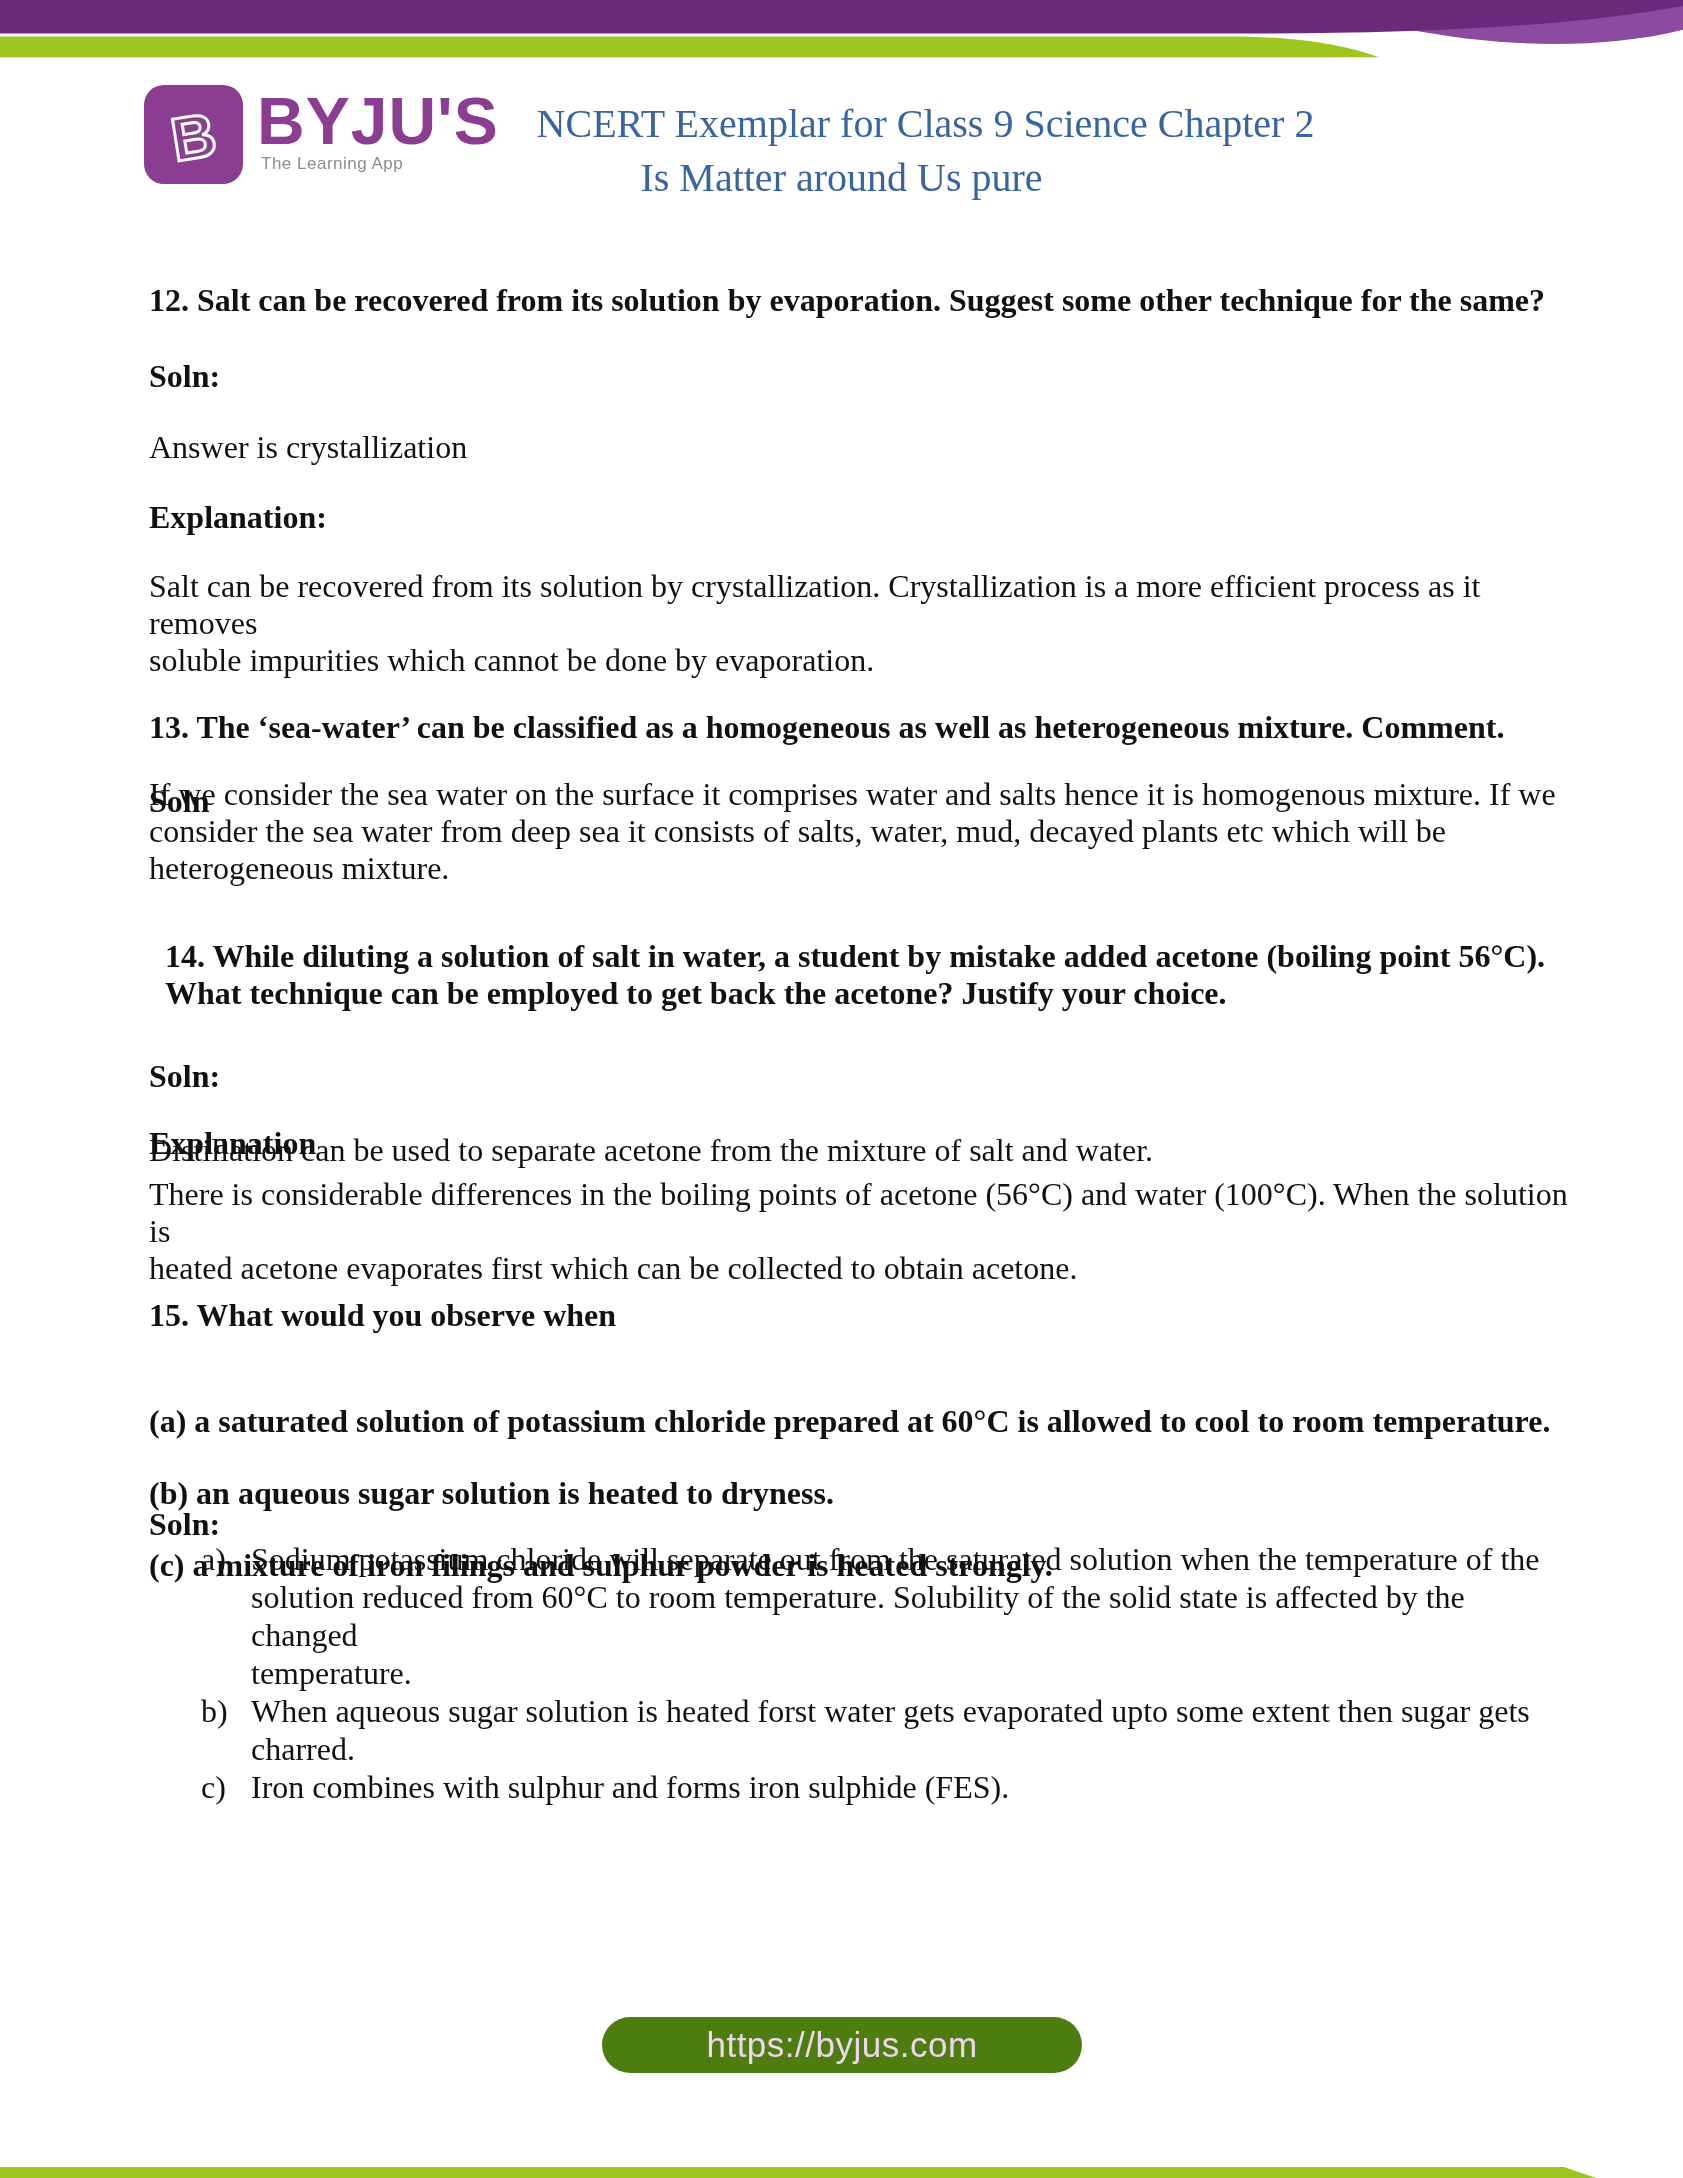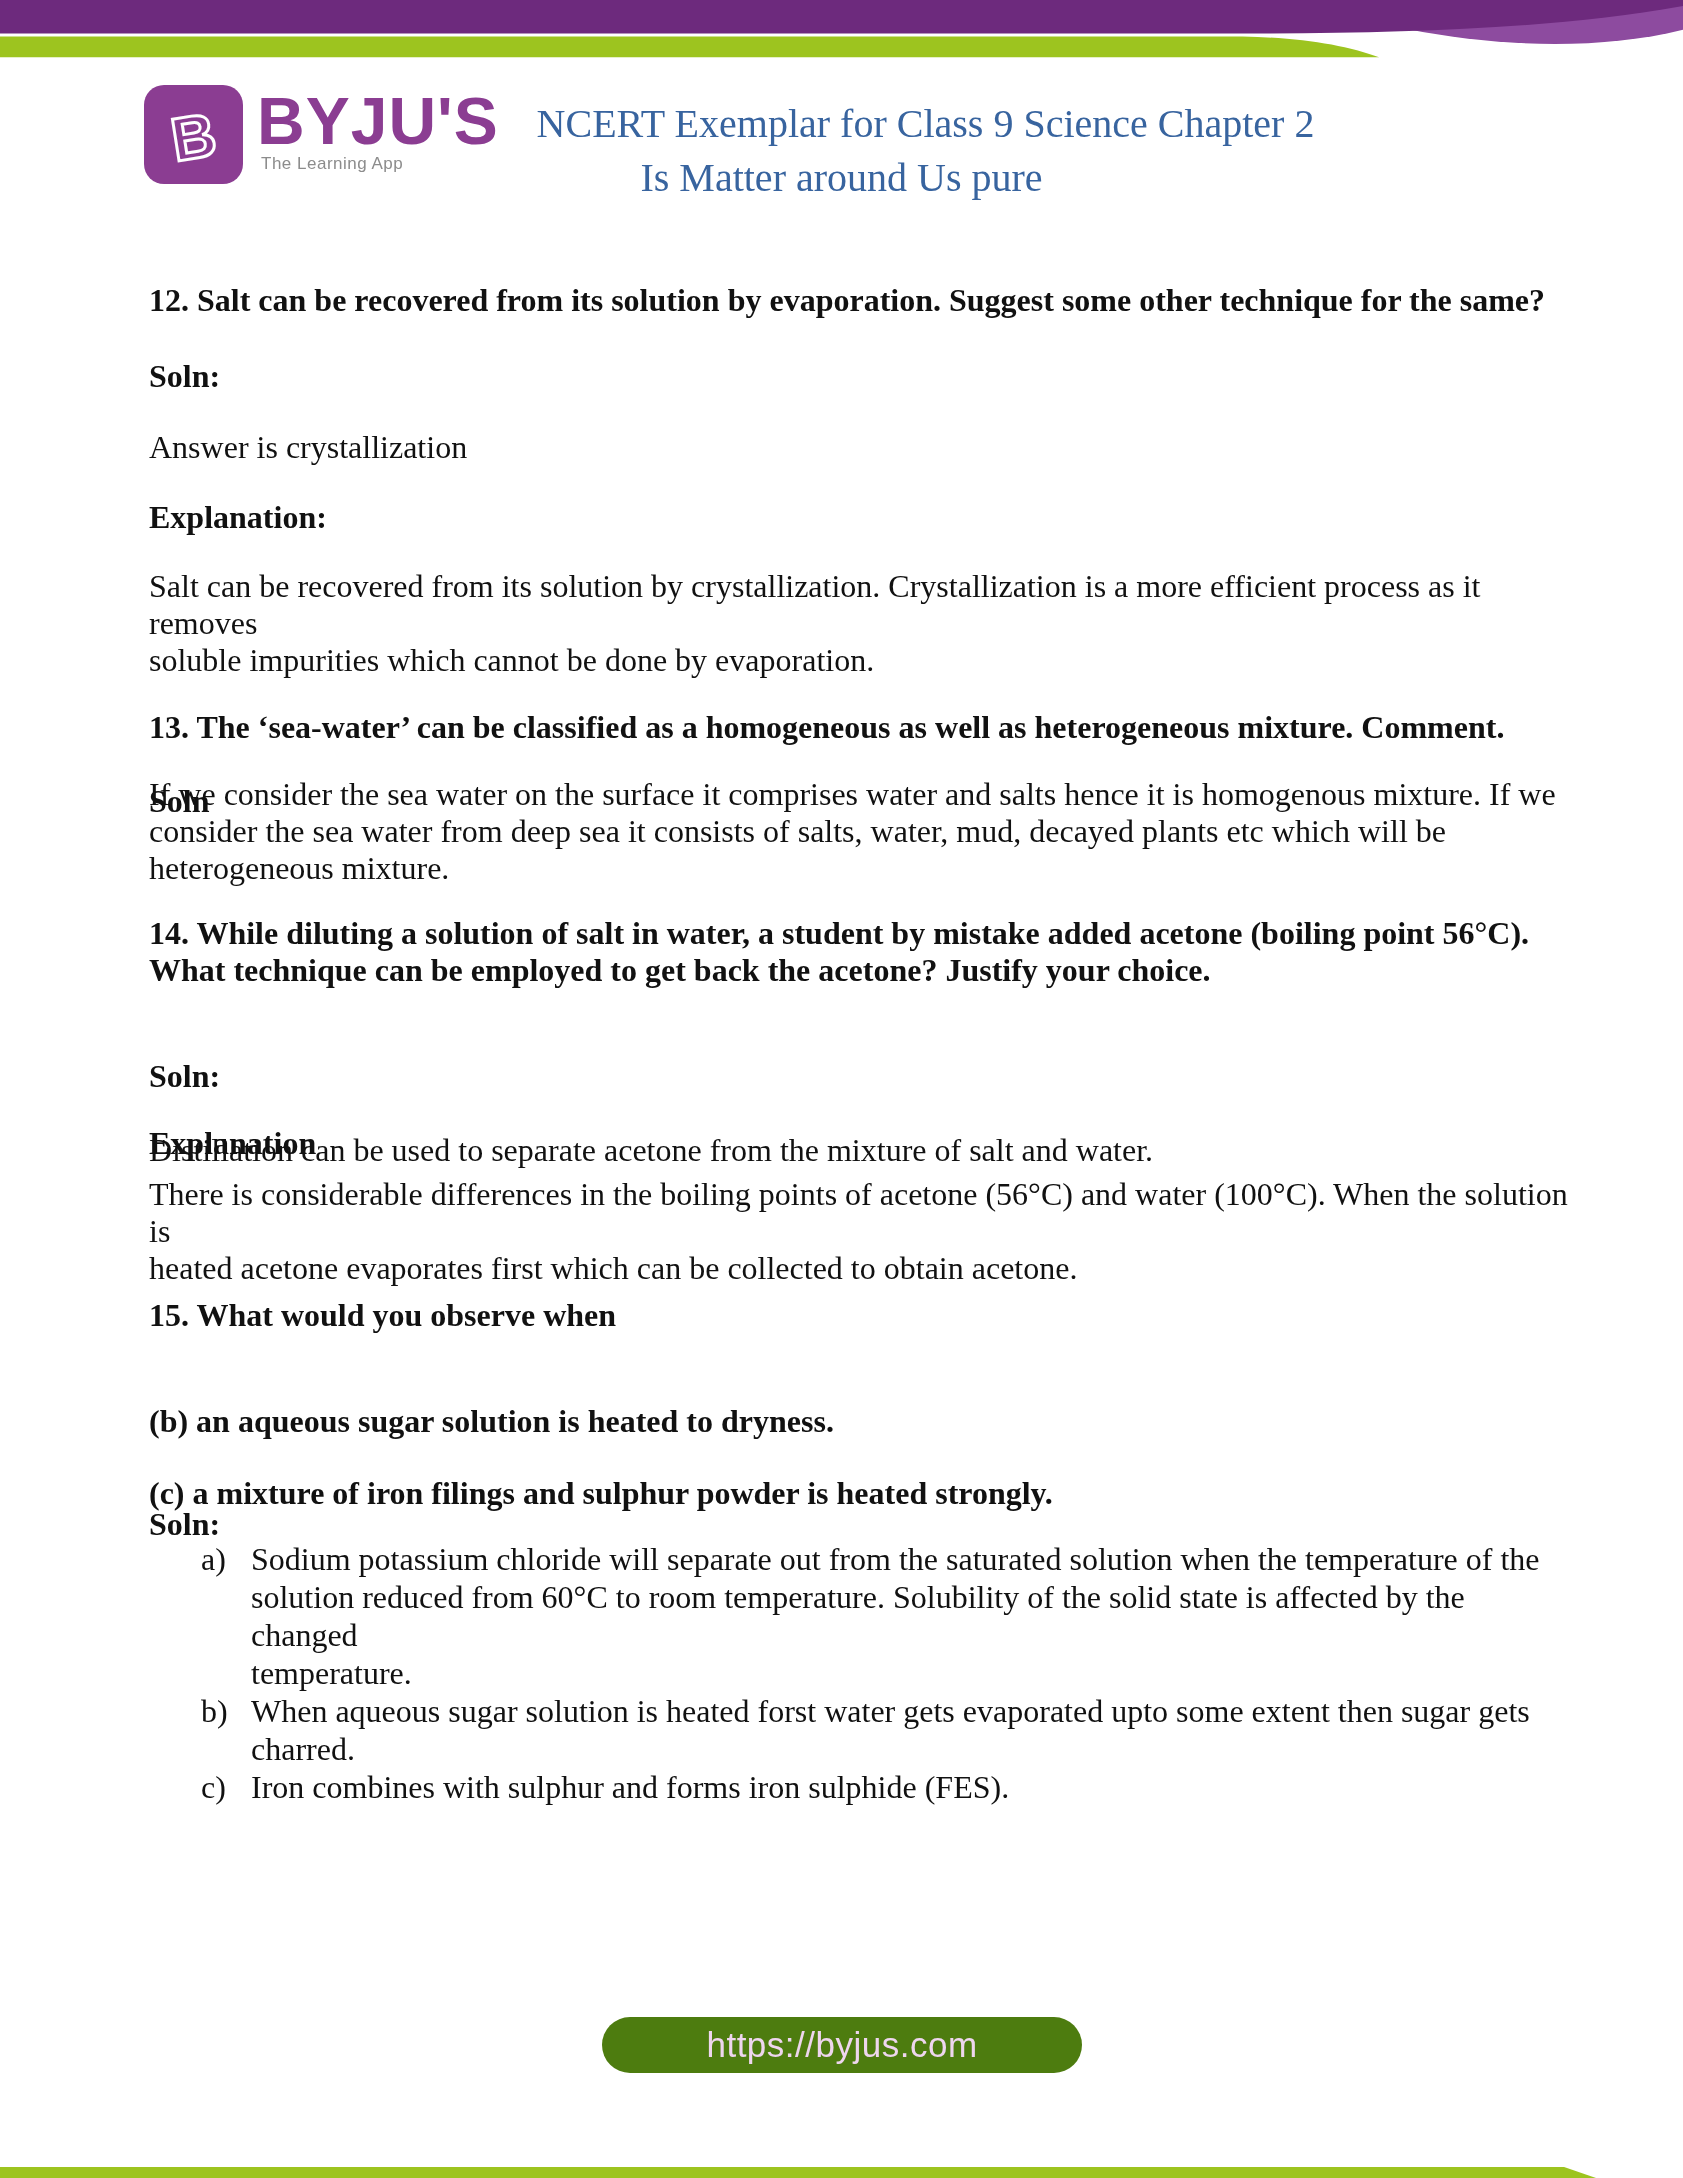--- a/index.html
+++ b/index.html
@@ -29,21 +29,21 @@
        white-space:pre-line;}
   .b{font-weight:bold;}
 
   .pos-q12q   {top:282px;}
   .pos-q12s   {top:358px;}
   .pos-q12a   {top:429px;}
   .pos-q12el  {top:499px;}
   .pos-q12e   {top:568px;}
   .pos-q13q   {top:672px;}
   .pos-q13a   {top:776px;}
-  .pos-q14q   {top:915px;}
+  .pos-q14q   {top:938px;margin-left:16px;}
   .pos-q14sa  {top:1021px;}
   .pos-q14el  {top:1125px;}
   .pos-q14e   {top:1176px;}
   .pos-q15q   {top:1297px;}
   .pos-q15p   {top:1367px;line-height:36px;}
   .pos-q15s   {top:1506px;}
   .pos-q15l   {top:1540px;line-height:38px;}
 
   .sol-list{display:flex;flex-direction:column;}
   .sol-item{display:flex;padding-left:52px;}
@@ -104,20 +104,21 @@
   <div class="blk pos-q14sa">
     <div class="b">Soln:</div>
     <div>Distillation can be used to separate acetone from the mixture of salt and water.</div>
   </div>
   <div class="blk b pos-q14el">Explanation</div>
   <div class="blk pos-q14e">There is considerable differences in the boiling points of acetone (56°C) and water (100°C). When the solution is
 heated acetone evaporates first which can be collected to obtain acetone.</div>
 
   <div class="blk b pos-q15q">15. What would you observe when</div>
   <div class="blk b pos-q15p">
+    <div>(a) a saturated solution of potassium chloride prepared at 60°C is allowed to cool to room temperature.</div>
     <div>(b) an aqueous sugar solution is heated to dryness.</div>
     <div>(c) a mixture of iron filings and sulphur powder is heated strongly.</div>
   </div>
   <div class="blk b pos-q15s">Soln:</div>
 
   <div class="blk pos-q15l sol-list">
     <div class="sol-item">
       <div class="sol-marker">a)</div>
       <div class="sol-text">Sodium potassium chloride will separate out from the saturated solution when the temperature of the
 solution reduced from 60°C to room temperature. Solubility of the solid state is affected by the changed

